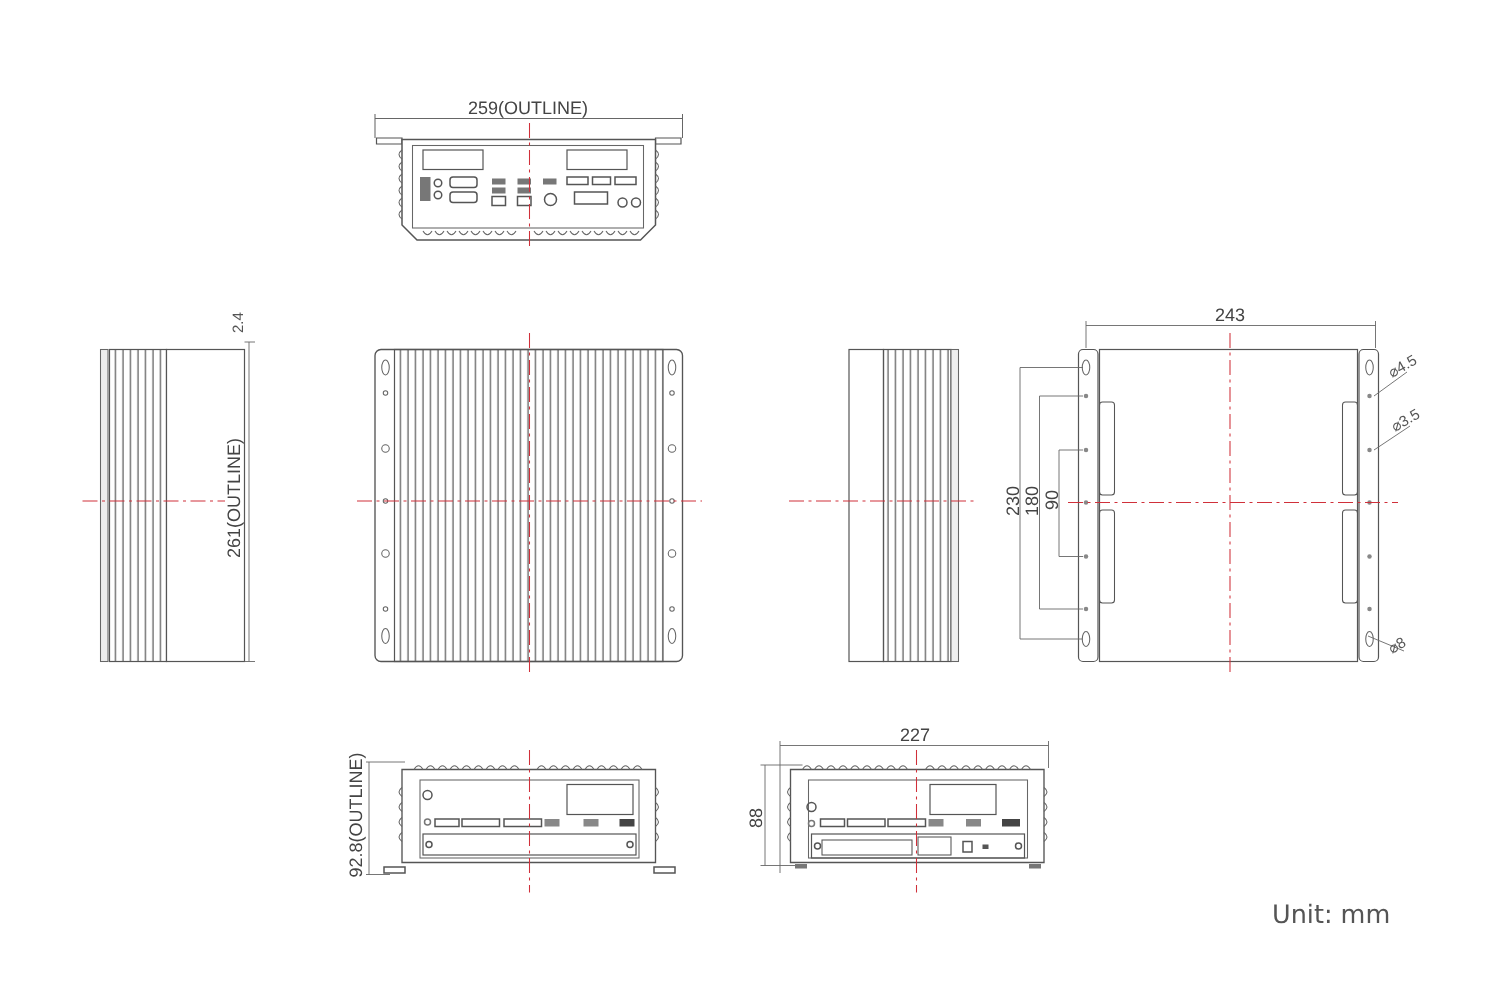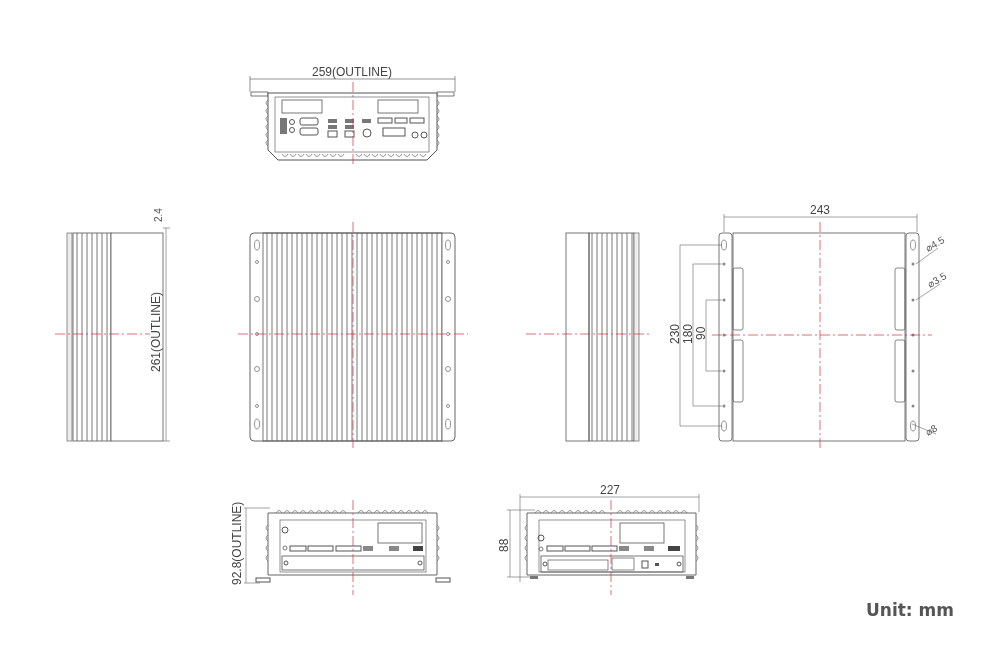--- a/index.html
+++ b/index.html
@@ -1,20 +1,20 @@
 <!DOCTYPE html>
 <html><head>
 <meta charset="utf-8">
 <style>
   html, body { margin:0; padding:0; background:#ffffff; }
   body { width:1000px; height:656px; position:relative; overflow:hidden; font-family:"Liberation Sans", sans-serif; }
   svg { position:absolute; left:0; top:0; }
   .dim { font-family:"Liberation Sans", sans-serif; font-size:12px; fill:#444; }
   .dim-sm { font-family:"Liberation Sans", sans-serif; font-size:10px; fill:#555; }
-  .unit { position:absolute; left:866px; top:600px; font-family:"DejaVu Sans", sans-serif; font-weight:bold; font-size:17px; color:#555; }
+  .unit { position:absolute; left:848px; top:600px; font-family:"DejaVu Sans", sans-serif; font-weight:normal; font-size:17px; color:#555; }
 </style>
 </head>
 <body>
 
 <svg width="1000" height="656" viewBox="0 0 1000 656">
   <defs>
     <pattern id="finsV" width="5" height="10" patternUnits="userSpaceOnUse">
       <line x1="2" y1="0" x2="2" y2="10" stroke="#555" stroke-width="0.8"></line>
     </pattern>
   </defs>

